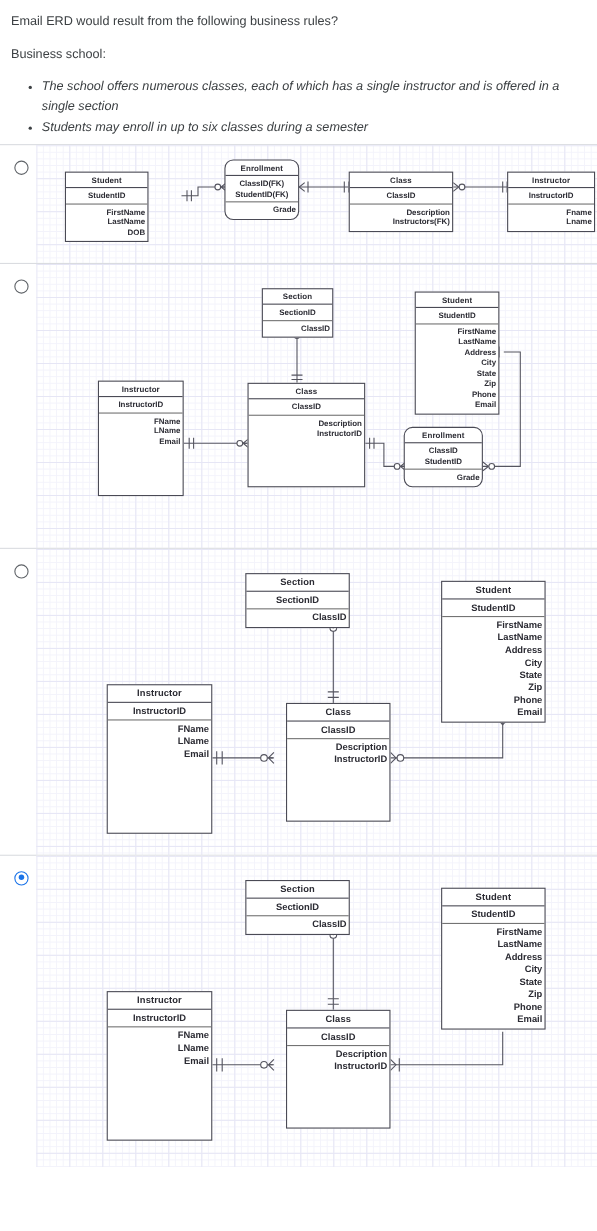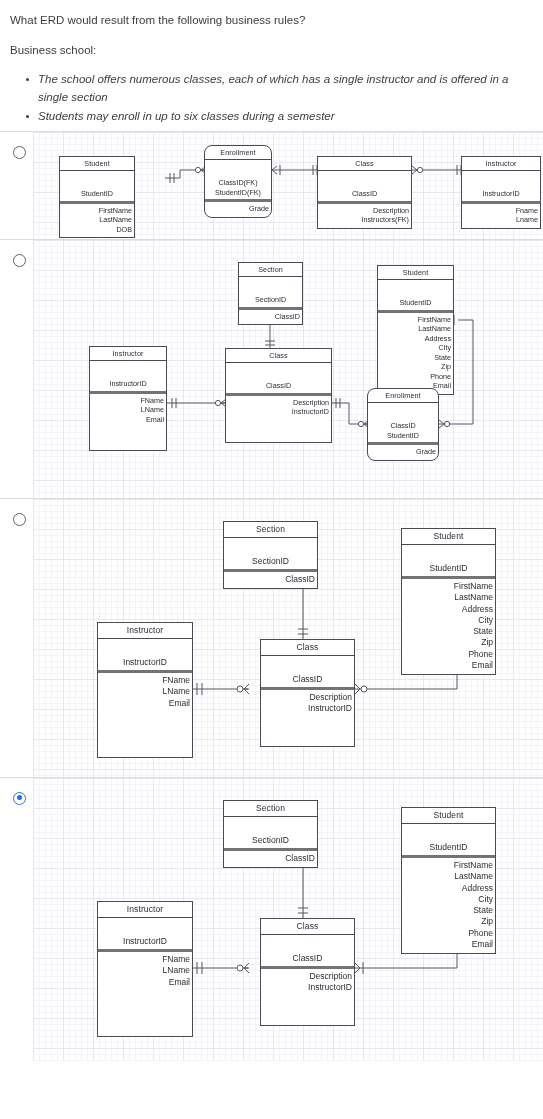--- a/index.html
+++ b/index.html
@@ -101,43 +101,43 @@
   
   .entity {
     position: absolute;
     background: #ffffff;
     border: 1px solid #4a4a55;
     z-index: 3;
     font-size: 7.2px;
     line-height: 1.32;
     color: #2b2b33;
     text-align: center;
+    font-weight: bold;
   }
   .entity.rounded { border-radius: 8px; }
   .ent-name {
     border-bottom: 1px solid #4a4a55;
     padding: 2px 2px 2px 2px;
     letter-spacing: .1px;
   }
   .ent-key {
-    border-bottom: 3px solid #737373;
+    border-bottom: 1px solid #737373;
     padding: 2px 2px 2px 2px;
-    margin-top: 16px;
   }
   .ent-attrs {
     padding: 2px 2px 3px 2px;
     text-align: right;
   }
   .ent-attrs div { white-space: nowrap; }
 </style>
 </head>
 <body>
 
 <div class="stem">
-  <p class="stem-line">What ERD would result from the following business rules?</p>
+  <p class="stem-line">Email ERD would result from the following business rules?</p>
   <p class="stem-line">Business school:</p>
   <ul class="rules-list">
     <li>The school offers numerous classes, each of which has a single instructor and is offered in a single section</li>
     <li>Students may enroll in up to six classes during a semester</li>
   </ul>
 </div>
 
 <div class="option">
   <div class="radio-wrap">
     <div class="radio"></div>

